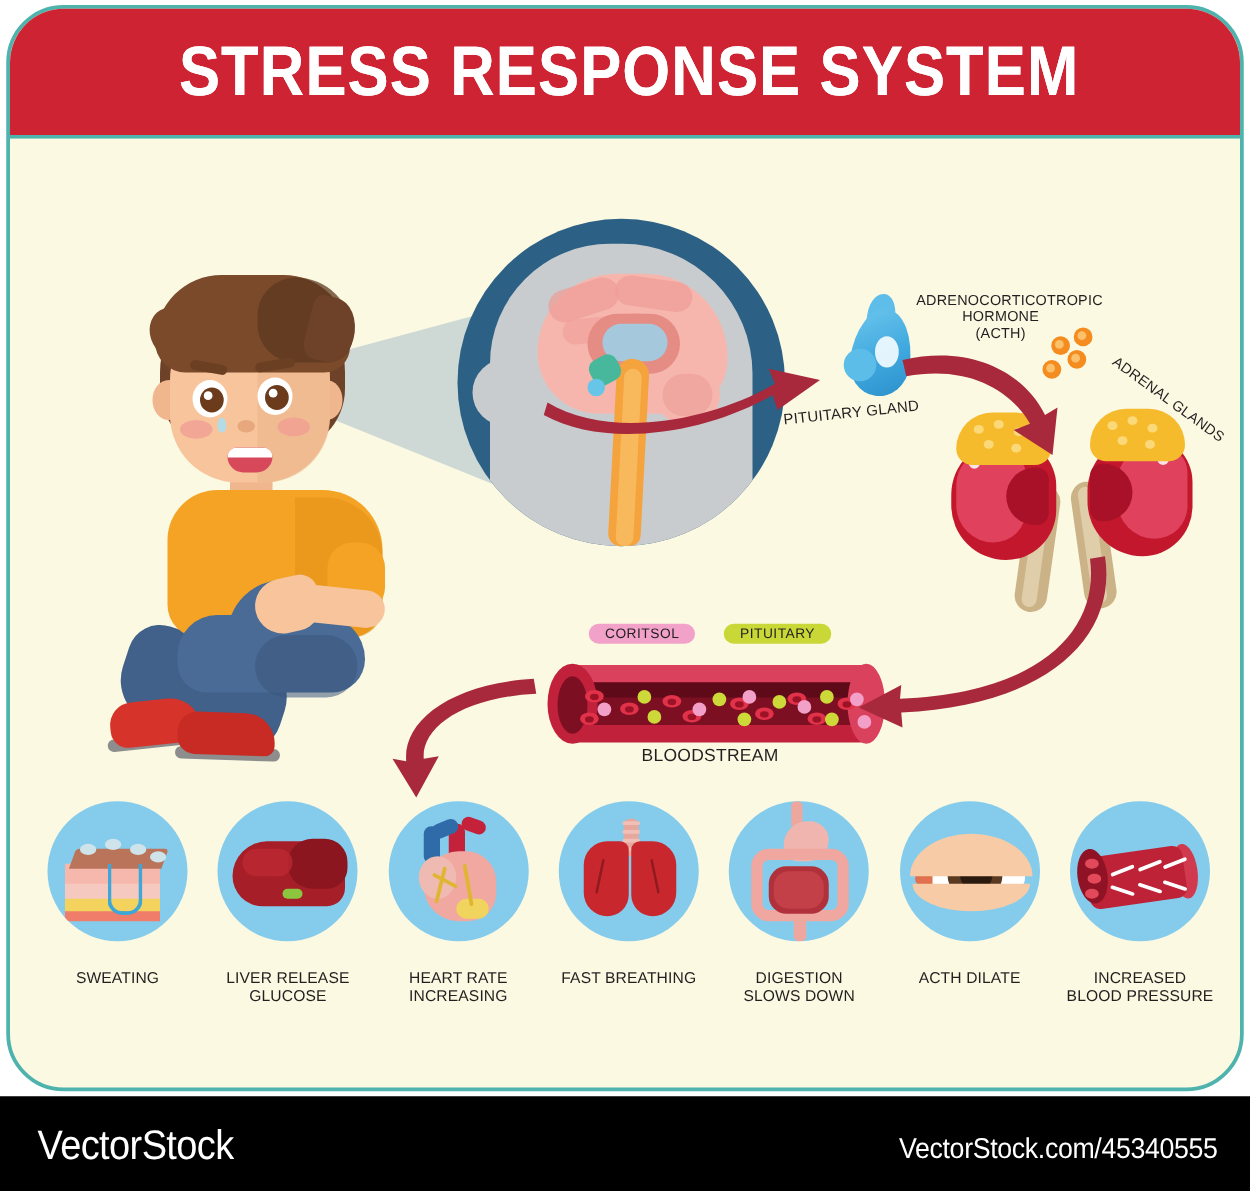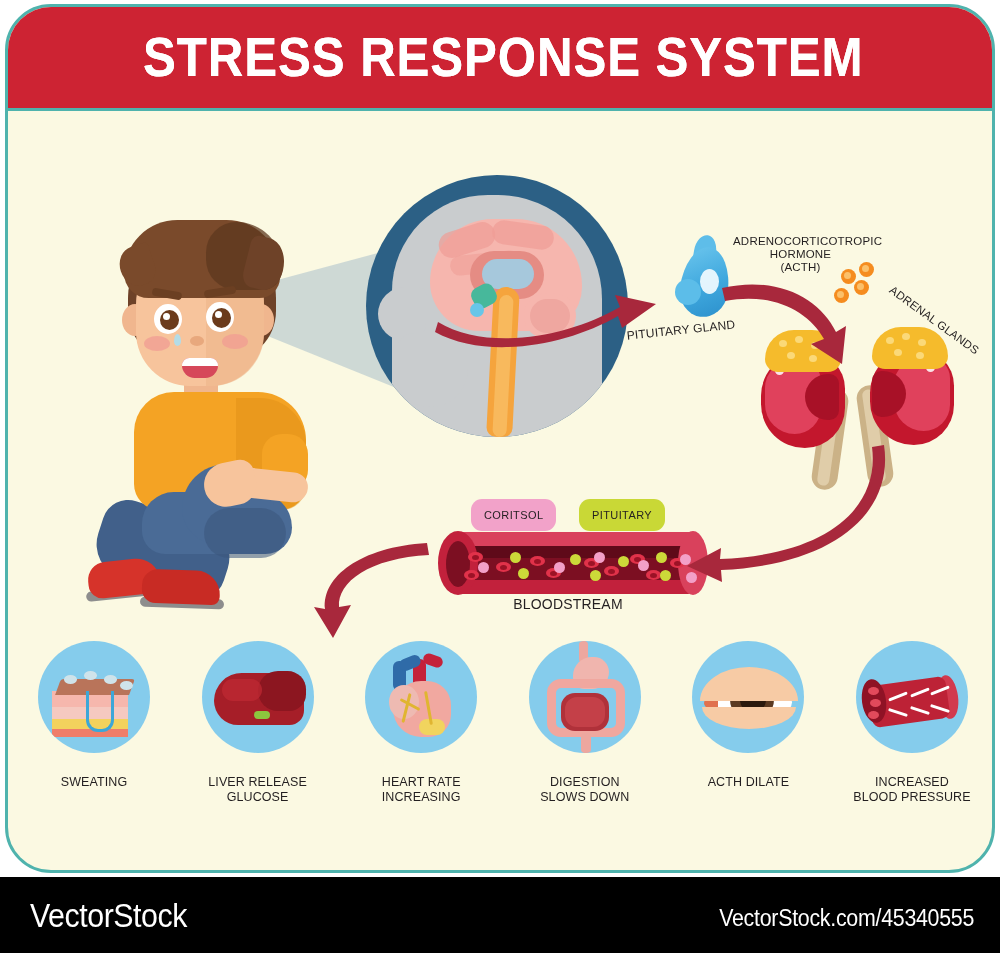--- a/index.html
+++ b/index.html
@@ -132,21 +132,21 @@
   .v-lumen{position:absolute;left:22px;top:14px;width:232px;height:34px;background:#7c0f22;}
   .v-lumen-sh{position:absolute;left:22px;top:14px;width:232px;height:12px;background:#5f0a19;}
   .v-cap{position:absolute;left:0;top:-1px;width:40px;height:64px;background:#c2213c;border-radius:50%;}
   .v-cap-in{position:absolute;left:8px;top:9px;width:24px;height:46px;background:#7c0f22;border-radius:50%;}
   .v-cap-r{position:absolute;left:240px;top:-1px;width:30px;height:64px;background:#d9415c;border-radius:50%;}
   .rbc{position:absolute;width:15px;height:10px;border-radius:50%;background:#e1324a;}
   .rbc:after{content:"";position:absolute;left:4px;top:2.5px;width:7px;height:5px;border-radius:50%;background:#9c1226;}
   .mol-p{position:absolute;width:11px;height:11px;border-radius:50%;background:#f3a0c8;}
   .mol-g{position:absolute;width:11px;height:11px;border-radius:50%;background:#ccd939;}
 
-  .chip{position:absolute;height:32px;border-radius:11px;display:flex;align-items:center;justify-content:center;
+  .chip{position:absolute;height:16px;border-radius:11px;display:flex;align-items:center;justify-content:center;
      font-size:11px;color:#231f20;letter-spacing:.4px;padding:0 13px;box-sizing:border-box;}
   .chip-pink{background:#f2a2c9;}
   .chip-green{background:#c9d836;}
 
   
   .effects{position:absolute;left:18px;top:634px;width:954px;height:180px;display:flex;justify-content:space-between;}
   .effect{width:136px;display:flex;flex-direction:column;align-items:center;}
   .eff-circle{width:112px;height:112px;border-radius:50%;background:#85ccec;position:relative;overflow:hidden;}
   .eff-label{margin-top:22px;font-size:12.5px;line-height:15px;color:#231f20;text-align:center;white-space:pre-line;letter-spacing:.1px;}
 
@@ -408,20 +408,34 @@
             <div class="ht-l"></div>
             <div class="ht-fat"></div>
           <div class="ht-vess" style="left:40px;top:52px;width:3px;height:30px;transform:rotate(14deg);"></div>
           <div class="ht-vess" style="left:62px;top:50px;width:3px;height:34px;transform:rotate(-10deg);"></div>
           <div class="ht-vess" style="left:34px;top:62px;width:22px;height:3px;transform:rotate(28deg);"></div>
         </div>
         <div class="eff-label">HEART RATE
 INCREASING</div>
       </div>
 
+      <div class="effect">
+        <div class="eff-circle">
+          <div class="lg-tr"></div>
+          <div class="lg-ring" style="top:16px;"></div>
+          <div class="lg-ring" style="top:23px;"></div>
+          <div class="lg-ring" style="top:30px;"></div>
+          <div class="lg-ring" style="top:37px;"></div>
+          <div class="lg-l"></div>
+            <div class="lg-r"></div>
+          <div class="lg-vein" style="left:32px;top:46px;width:2px;height:28px;transform:rotate(12deg);"></div>
+          <div class="lg-vein" style="left:76px;top:46px;width:2px;height:28px;transform:rotate(-12deg);"></div>
+        </div>
+        <div class="eff-label">FAST BREATHING</div>
+      </div>
 
       <div class="effect">
         <div class="eff-circle">
           <div class="dg-eso"></div>
             <div class="dg-stomach"></div>
           <div class="dg-colon"></div>
             <div class="dg-small"></div>
             <div class="dg-small2"></div>
           <div class="dg-rect"></div>
         </div>

